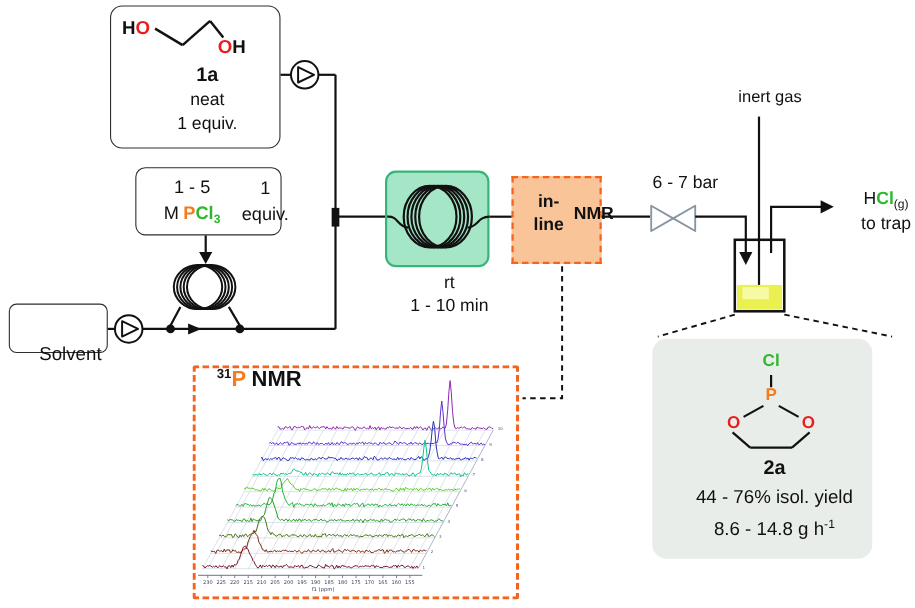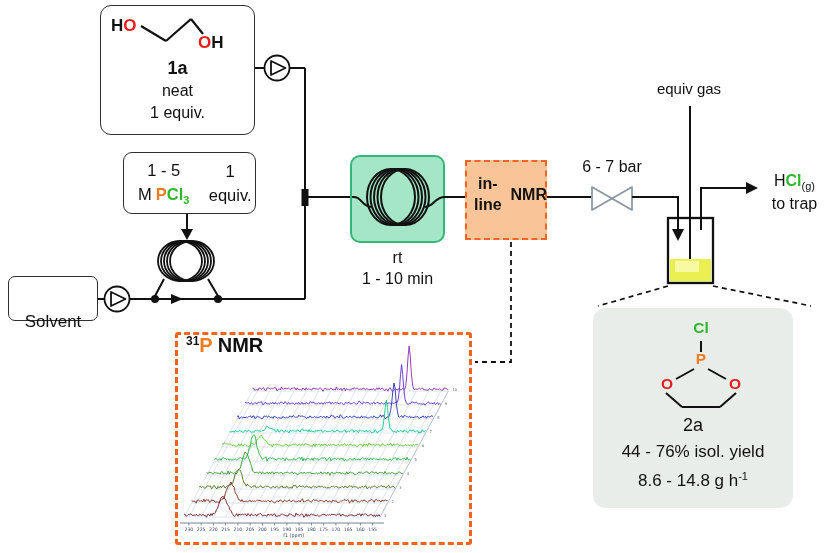--- a/index.html
+++ b/index.html
@@ -7,36 +7,36 @@
          font-family:"Liberation Sans",sans-serif;color:#111;}
   .box{position:absolute;box-sizing:border-box;background:#fff;}
   .b1a{left:100px;top:5px;width:155px;height:130px;border:1.7px solid #2e2e2e;border-radius:11px;}
   .bpcl3{left:123px;top:152px;width:133px;height:62px;border:1.7px solid #2e2e2e;border-radius:9px;}
   .bsolv{left:8px;top:276px;width:90px;height:45px;border:1.7px solid #2e2e2e;border-radius:7px;}
   .breactor{left:350px;top:155px;width:95px;height:88px;border:2px solid #35b579;border-radius:10px;background:#a5e6c6;}
   .bnmr{left:465px;top:160px;width:82px;height:80px;border:2.5px dashed #f4641e;background:#f9c498;}
   .bgray{left:593px;top:308px;width:200px;height:200px;border-radius:13px;background:#e9edea;border:none;}
   .bnmrres{left:175px;top:332px;width:297px;height:213px;border:3px dashed #f4641e;border-radius:3px;}
   svg.layer{position:absolute;left:0;top:0;pointer-events:none;}
-  .lbl{position:absolute;z-index:3;text-align:center;}
+  .lbl{position:absolute;z-index:3;text-align:center;padding-left:11px;}
   .col{display:flex;flex-direction:row;align-items:center;justify-content:center;}
   .l1a{left:100px;top:56px;width:155px;}
   .l1a .idrow{font-size:18px;font-weight:700;line-height:24px;}
   .l1a .row{font-size:16px;line-height:22px;}
   .lpcl3{left:123px;top:152px;width:133px;height:62px;}
   .lpcl3 .row{font-size:16.5px;line-height:24px;}
   .lsolv{left:8px;top:276px;width:90px;height:45px;font-size:17px;margin-top:23px;}
   .lreactor{left:350px;top:247px;width:95px;}
   .lreactor .row{font-size:16px;line-height:21px;}
   .lnmrbox{left:465px;top:160px;width:82px;height:68px;font-weight:700;font-size:16px;line-height:21px;}
   .lpressure{left:552px;top:158px;width:120px;font-size:16px;}
   .linert{left:629px;top:80px;width:120px;font-size:15px;}
   .lhcl{left:757px;top:170px;width:75px;font-size:16px;line-height:22px;}
   .lprod{left:593px;top:413px;width:200px;}
-  .lprod .idrow{font-size:18px;font-weight:400;line-height:24px;}
+  .lprod .idrow{font-size:18px;font-weight:700;line-height:24px;}
   .lprod .row{font-size:17px;line-height:29px;}
   .lnmrtitle{left:186px;top:334px;text-align:right;font-weight:700;}
   .lnmrtitle .sup{font-size:12px;position:relative;top:-7px;}
   .lnmrtitle .big{font-size:20px;}
   .lnmrtitle .rest{font-size:20px;margin-left:5px;}
   .p-orange{color:#f47b20;}
   .cl-green{color:#2db82d;}
   .subsm{font-size:11px;position:relative;top:4px;}
   .supsm{font-size:11px;position:relative;top:-6px;}
   .pfx{margin-right:4px;}
@@ -261,21 +261,21 @@
     <div class="row">rt</div>
     <div class="row">1 - 10 min</div>
   </div>
 
   <div class="lbl lnmrbox col">
     <div>in-line</div>
     <div>NMR</div>
   </div>
 
   <div class="lbl lpressure">6 - 7 bar</div>
-  <div class="lbl linert">equiv gas</div>
+  <div class="lbl linert">inert gas</div>
 
   <div class="lbl lhcl">
     <div><span>H</span><b class="cl-green">Cl</b><span class="subsm">(g)</span></div>
     <div>to trap</div>
   </div>
 
   <div class="lbl lprod">
     <div class="idrow">2a</div>
     <div class="row">44 - 76% isol. yield</div>
     <div class="row"><span>8.6 - 14.8 g h</span><span class="supsm">-1</span></div>

